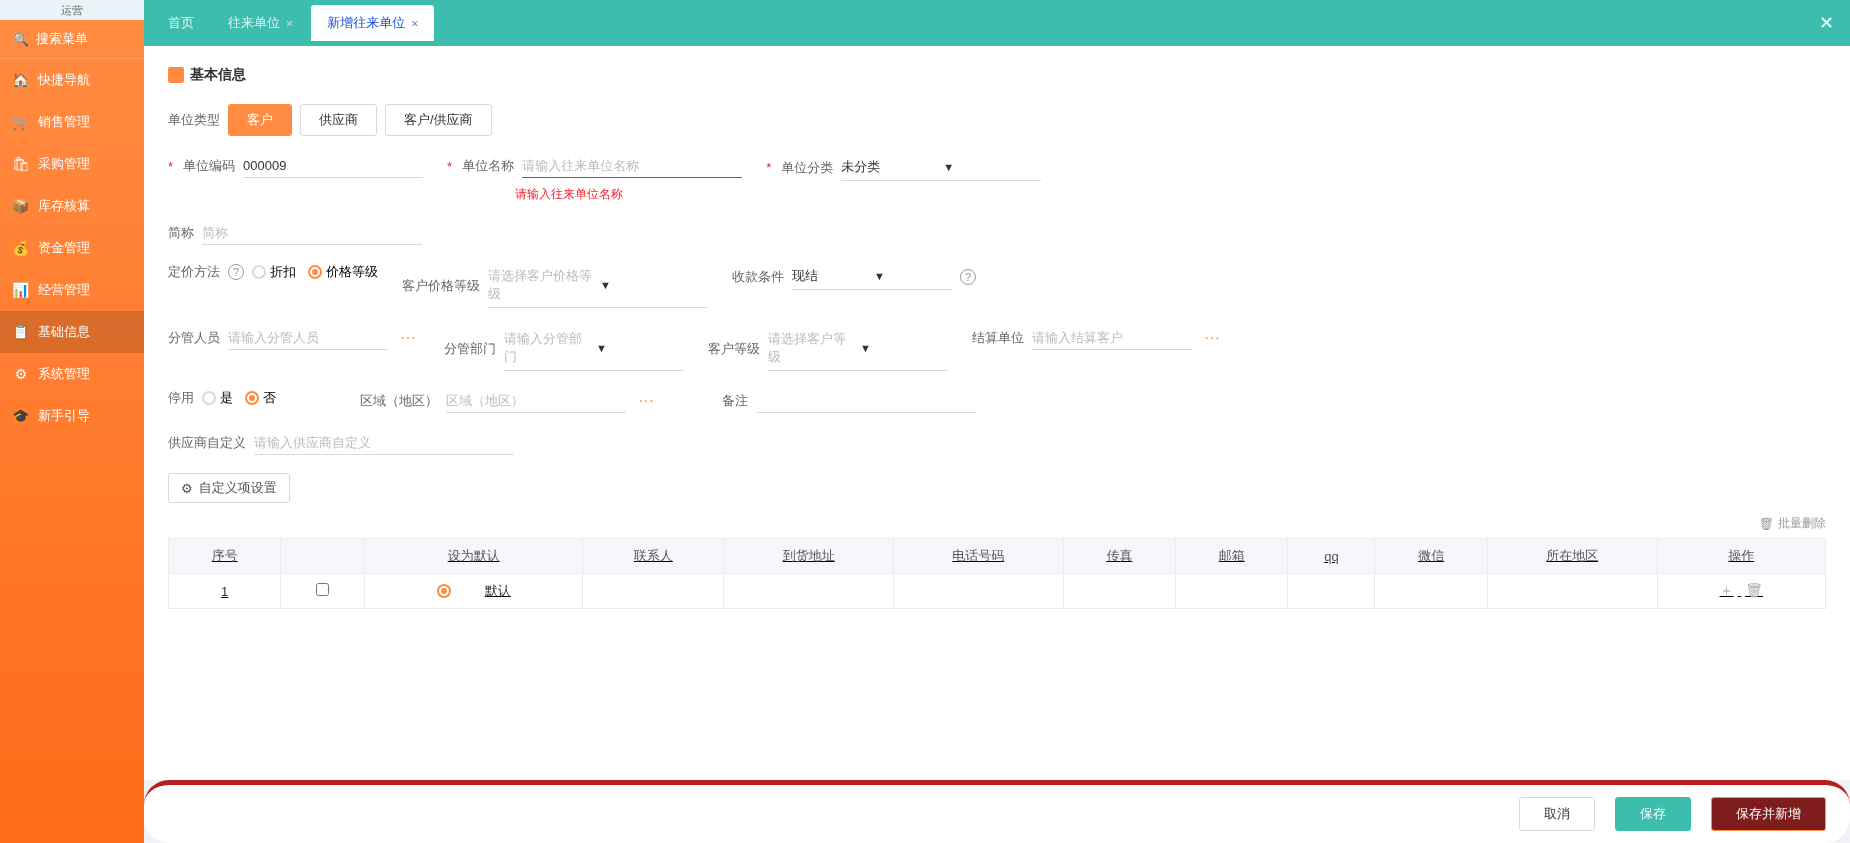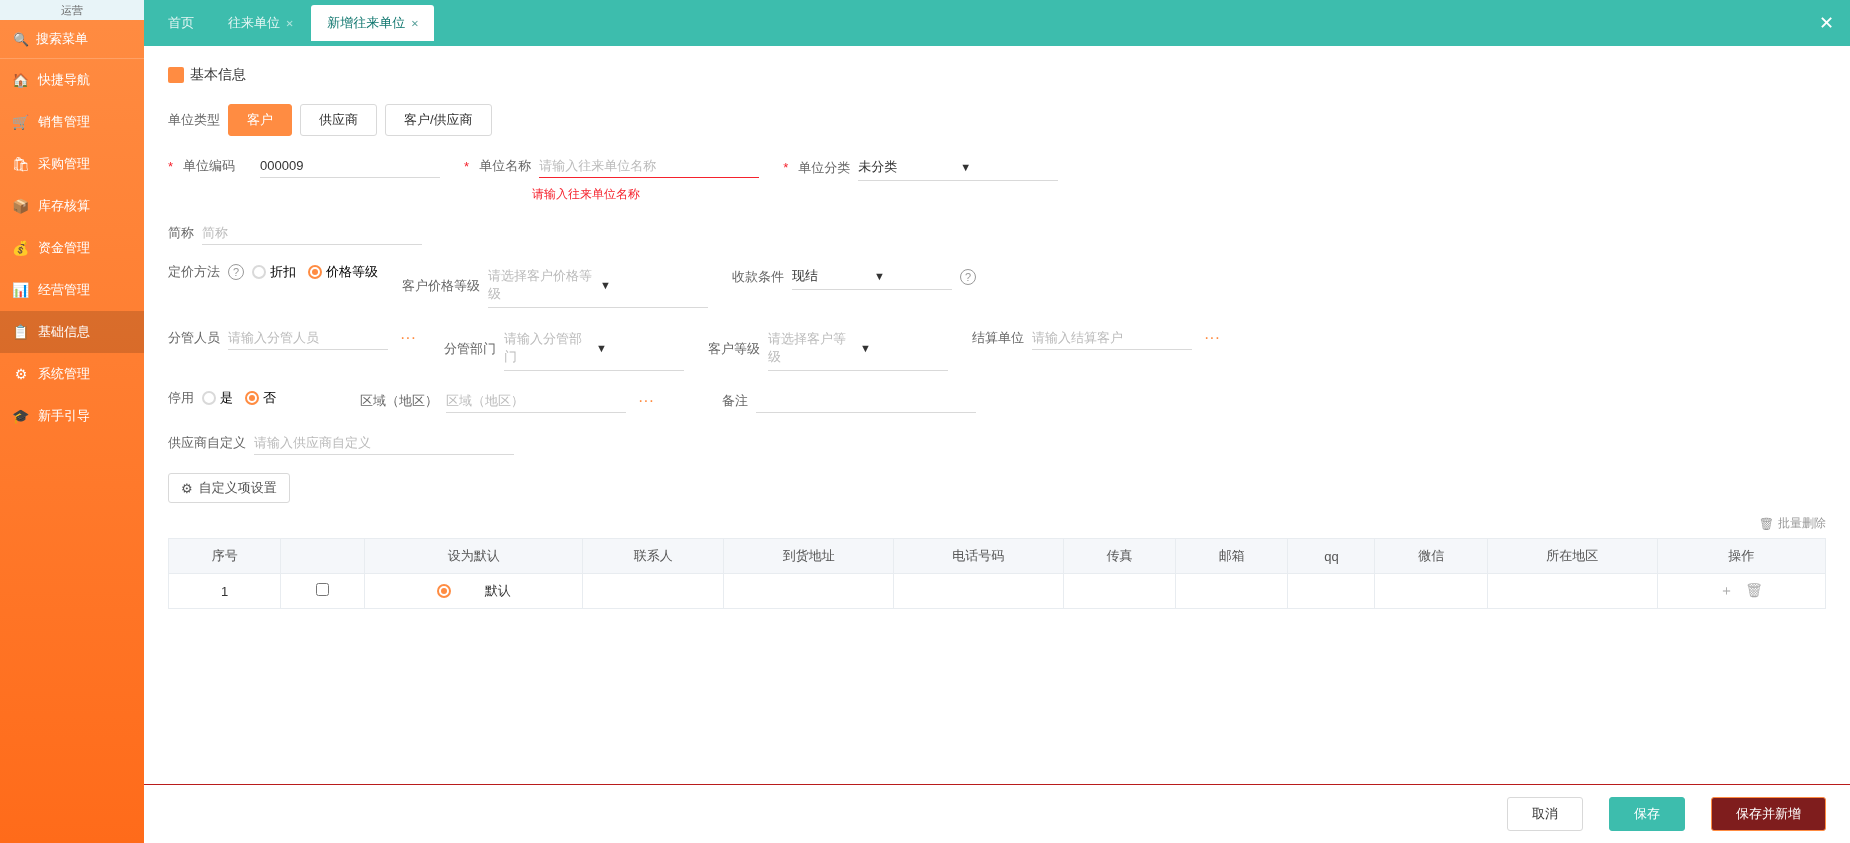--- a/index.html
+++ b/index.html
@@ -67,21 +67,21 @@
       cursor: pointer;
       font-size: 13px;
       color: rgba(255,255,255,0.85);
       border-radius: 3px 3px 0 0;
       gap: 6px;
       height: 36px;
       font-family: Liberation Mono, monospace;
     }
     .tab.active {
       background: white;
-      color: #0f766e;
+      color: #1d4ed8;
     }
     .tab-close {
       font-size: 12px;
       opacity: 0.7;
       cursor: pointer;
     }
     .tab-bar-spacer { flex: 1; }
     .tab-bar-close {
       color: white;
       font-size: 18px;
@@ -97,21 +97,21 @@
       padding: 20px 24px;
     }
 
     
     .section-header {
       display: flex;
       align-items: center;
       gap: 6px;
       margin-bottom: 20px;
       font-size: 14px;
-      font-weight: normal;
+      font-weight: bold;
       color: #333;
     }
     .section-icon {
       width: 16px;
       height: 16px;
       background: #ff8c42;
       border-radius: 2px;
       display: inline-block;
     }
 
@@ -268,20 +268,21 @@
       color: #555;
       background: white;
       margin-bottom: 12px;
     }
 
     
     .data-table {
       width: 100%;
       border-collapse: collapse;
       font-size: 13px;
+      text-decoration: underline;
     }
     .data-table th {
       background: #f5f7fa;
       border: 1px solid #e8ecf0;
       padding: 8px 12px;
       text-align: center;
       color: #555;
       font-weight: normal;
     }
     .data-table td {
@@ -310,25 +311,26 @@
     .table-action-add, .table-action-del {
       cursor: pointer;
       color: #aaa;
       font-size: 14px;
       padding: 0 4px;
     }
 
     
     .footer {
       background: white;
-      border-top: 1px solid #b91c1c;
+      border-top: 5px solid #b91c1c;
       padding: 12px 24px;
       display: flex;
       justify-content: flex-end;
-      gap: 26px;
+      gap: 20px;
+      border-radius: 25px;
     }
     .btn {
       padding: 7px 24px;
       border-radius: 3px;
       cursor: pointer;
       font-size: 13px;
       border: 1px solid #d9d9d9;
       background: white;
       color: #333;
     }
@@ -426,21 +428,21 @@
           <button class="unit-btn">供应商</button>
           <button class="unit-btn">客户/供应商</button>
         </div>
       </div>
     </div>
 
     <div class="form-row">
       <div class="form-group">
         <span class="required-star">*</span>
         <span class="form-label">单位编码</span>
-        <input class="form-input" type="text" value="000009" style="width: 180px; margin-left: 17px;">
+        <input class="form-input" type="text" value="000009" style="width: 180px;">
       </div>
       <div class="form-group" style="flex-direction: column; align-items: flex-start;">
         <div style="display:flex; align-items:center; gap:8px;">
           <span class="required-star">*</span>
           <span class="form-label">单位名称</span>
           <input class="form-input error" type="text" style="width: 220px;" placeholder="请输入往来单位名称">
         </div>
         <div style="margin-left:68px;">
           <span class="error-msg">请输入往来单位名称</span>
         </div>

